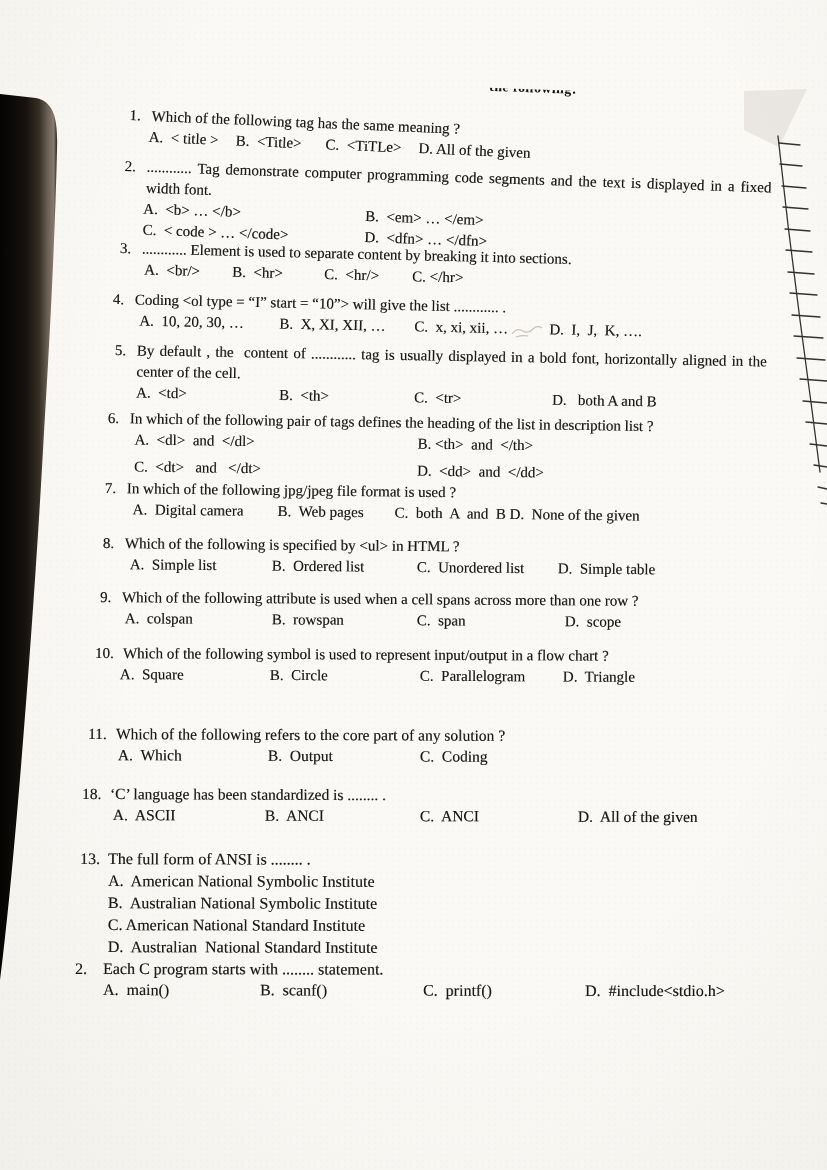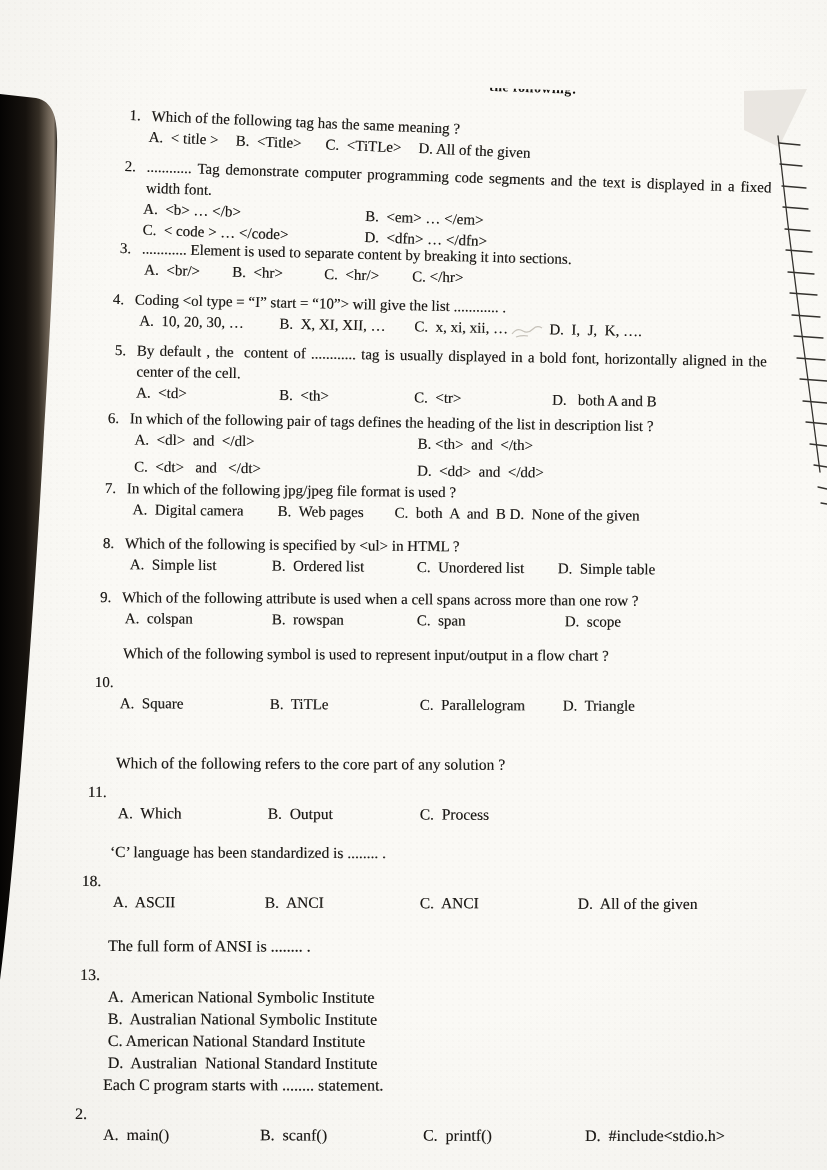--- a/index.html
+++ b/index.html
@@ -15,21 +15,21 @@
   .header-clip{position:absolute;left:489px;top:90px;width:130px;height:10px;
         overflow:hidden;transform:rotate(2deg);}
   .header-clip span{display:block;margin-top:-9px;font:bold 14px/16px "Liberation Serif",serif;
         color:#14120f;letter-spacing:.4px;}
   #questions{position:absolute;left:92px;top:105px;width:673px;color:#1b1916;}
   .q{position:relative;font-size:15px;line-height:21px;
      transform-origin:left top;
      text-shadow:0.3px 0 0 rgba(25,22,18,.5);}
   .qline{display:flex;}
   .qnum{flex:0 0 22px;}
-  .qnum.wide{flex-basis:28px;margin-top:29px;}
+  .qnum.wide{flex-basis:28px;}
   .qtext{flex:1 1 auto;white-space:pre-wrap;}
   .qtext.justify{text-align:justify;}
   .opts{white-space:pre-wrap;}
   .opts.row,.opts.grid2{display:grid;column-gap:0;}
   .opts.stack{display:flex;flex-direction:column;}
   .opt{display:block;}
 </style>
 </head>
 <body>
 
@@ -149,28 +149,28 @@
           <span class="qnum">9.</span>
           <span class="qtext">Which of the following attribute is used when a cell spans across more than one row ?</span>
         </div>
         <div class="opts row" style="padding-left: 25px; grid-template-columns: 147px 145px 148px auto;"><span class="opt">A.  colspan</span><span class="opt">B.  rowspan</span><span class="opt">C.  span</span><span class="opt">D.  scope</span></div>
       </div>
       <div class="q" style="margin-top: 14px; margin-left: 3px; transform: rotate(0.3deg);">
         <div class="qline">
           <span class="qnum wide">10.</span>
           <span class="qtext">Which of the following symbol is used to represent input/output in a flow chart ?</span>
         </div>
-        <div class="opts row" style="padding-left: 25px; grid-template-columns: 150px 150px 143px auto;"><span class="opt">A.  Square</span><span class="opt">B.  TiTLe</span><span class="opt">C.  Parallelogram</span><span class="opt">D.  Triangle</span></div>
+        <div class="opts row" style="padding-left: 25px; grid-template-columns: 150px 150px 143px auto;"><span class="opt">A.  Square</span><span class="opt">B.  Circle</span><span class="opt">C.  Parallelogram</span><span class="opt">D.  Triangle</span></div>
       </div>
       <div class="q" style="margin-top: 38px; margin-left: -4px; transform: rotate(0.25deg); font-size: 15.5px;">
         <div class="qline">
           <span class="qnum wide">11.</span>
           <span class="qtext">Which of the following refers to the core part of any solution ?</span>
         </div>
-        <div class="opts row" style="padding-left: 30px; grid-template-columns: 150px 152px 158px auto;"><span class="opt">A.  Which</span><span class="opt">B.  Output</span><span class="opt">C.  Process</span></div>
+        <div class="opts row" style="padding-left: 30px; grid-template-columns: 150px 152px 158px auto;"><span class="opt">A.  Which</span><span class="opt">B.  Output</span><span class="opt">C.  Coding</span></div>
       </div>
       <div class="q" style="margin-top: 18px; margin-left: -10px; transform: rotate(0.2deg); font-size: 15.5px;">
         <div class="qline">
           <span class="qnum wide">18.</span>
           <span class="qtext">‘C’ language has been standardized is ........ .</span>
         </div>
         <div class="opts row" style="padding-left: 31px; grid-template-columns: 152px 155px 158px auto;"><span class="opt">A.  ASCII</span><span class="opt">B.  ANCI</span><span class="opt">C.  ANCI</span><span class="opt">D.  All of the given</span></div>
       </div>
       <div class="q" style="margin-top: 23px; margin-left: -12px; transform: rotate(0.15deg); font-size: 16px; line-height: 22px;">
         <div class="qline">

